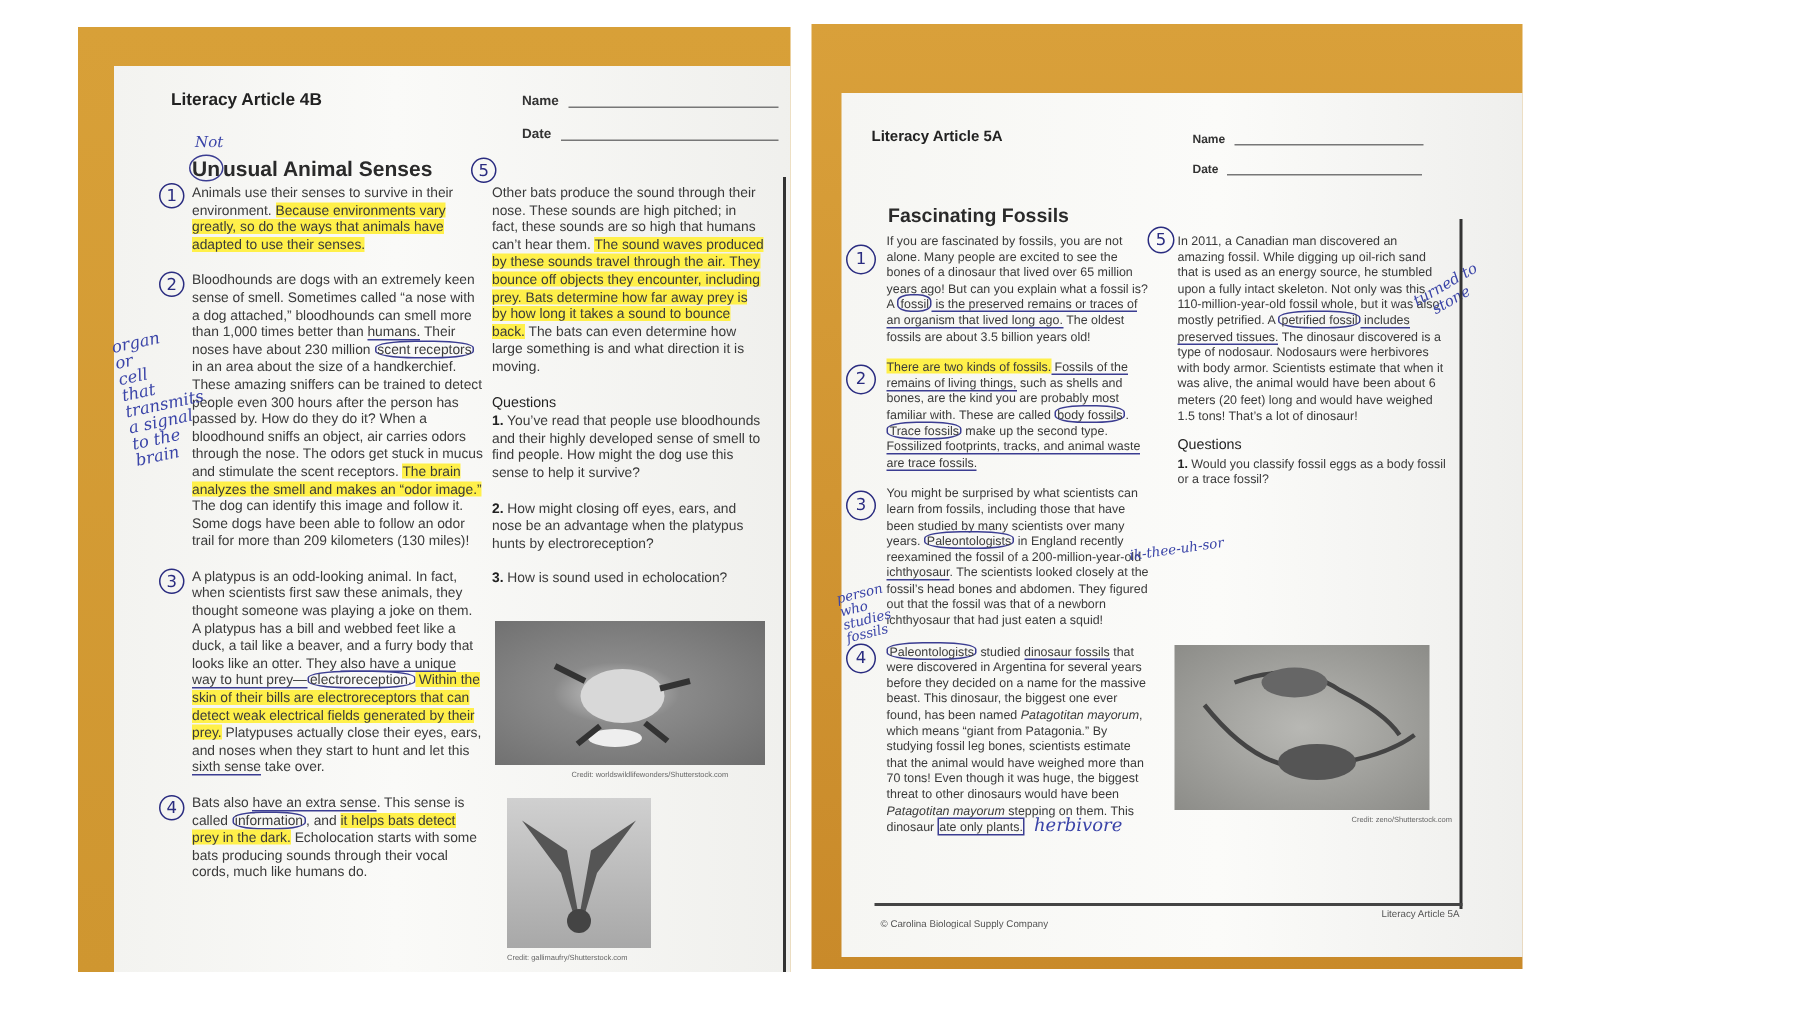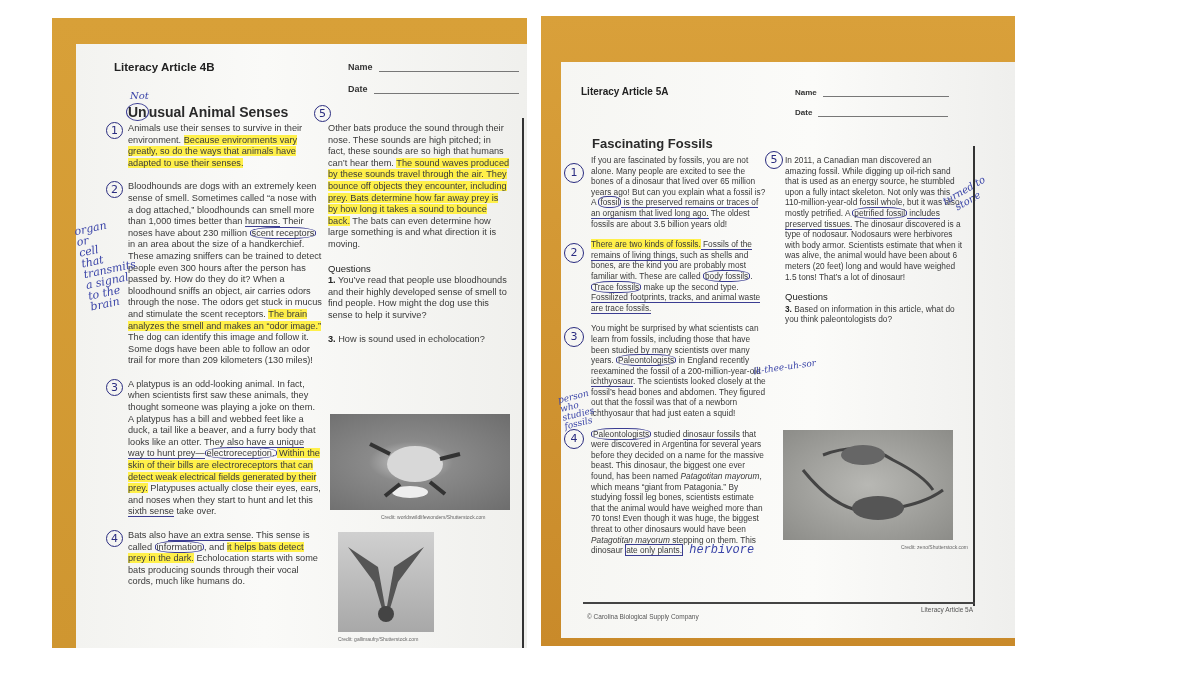--- a/index.html
+++ b/index.html
@@ -78,20 +78,21 @@
       <div>brain</div>
     </div>
 
     <div class="col" style="left:252px;top:79px;width:182px;">
       <div class="para">
         <span class="pnum" style="left:-14px;top:-18px;">5</span>
         <span>Other bats produce the sound through their nose. These sounds are high pitched; in fact, these sounds are so high that humans can’t hear them. </span><span class="hl">The sound waves produced by these sounds travel through the air. They bounce off objects they encounter, including prey. Bats determine how far away prey is by how long it takes a sound to bounce back.</span><span> The bats can even determine how large something is and what direction it is moving.</span>
       </div>
       <div class="qhead">Questions</div>
       <div class="q"><b>1.</b><span> You’ve read that people use bloodhounds and their highly developed sense of smell to find people. How might the dog use this sense to help it survive?</span></div>
+      <div class="q"><b>2.</b><span> How might closing off eyes, ears, and nose be an advantage when the platypus hunts by electroreception?</span></div>
       <div class="q"><b>3.</b><span> How is sound used in echolocation?</span></div>
     </div>
 
     <div class="pic" style="left:254px;top:370px;width:180px;height:96px;background:radial-gradient(ellipse at 45% 50%,#cfcfcf 0%,#8a8a8a 30%,#6d6d6d 100%);">
       <svg width="180" height="96">
           <ellipse cx="85" cy="50" rx="28" ry="18" fill="#d8d8d8"></ellipse>
           <ellipse cx="80" cy="78" rx="18" ry="6" fill="#eee"></ellipse>
           <path d="M60 40 L40 30 M110 45 L130 40 M70 70 L55 82 M100 68 L115 80" stroke="#333" stroke-width="4"></path>
         </svg>
     </div>
@@ -129,39 +130,39 @@
         <span class="pnum" style="left:-27px;top:4px;width:18px;height:18px;line-height:18px;">2</span>
         <span class="hl">There are two kinds of fossils.</span><span class="ul"> Fossils of the remains of living things,</span><span> such as shells and bones, are the kind you are probably most familiar with. These are called </span><span class="circ">body fossils</span><span>. </span><span class="circ">Trace fossils</span><span> make up the second type. </span><span class="ul">Fossilized footprints, tracks, and animal waste are trace fossils.</span>
       </div>
       <div class="para" style="margin-bottom:10px;">
         <span class="pnum" style="left:-27px;top:4px;width:18px;height:18px;line-height:18px;">3</span>
         <span>You might be surprised by what scientists can learn from fossils, including those that have been studied by many scientists over many years. </span><span class="circ">Paleontologists</span><span> in England recently reexamined the fossil of a 200-million-year-old </span><span class="ul">ichthyosaur</span><span>. The scientists looked closely at the fossil’s head bones and abdomen. They figured out that the fossil was that of a newborn ichthyosaur that had just eaten a squid!</span>
       </div>
       <div class="para">
         <span class="pnum" style="left:-27px;top:0px;width:18px;height:18px;line-height:18px;">4</span>
         <span class="circ">Paleontologists</span><span> studied </span><span class="ul">dinosaur fossils</span><span> that were discovered in Argentina for several years before they decided on a name for the massive beast. This dinosaur, the biggest one ever found, has been named </span><i>Patagotitan mayorum</i><span>, which means “giant from Patagonia.” By studying fossil leg bones, scientists estimate that the animal would have weighed more than 70 tons! Even though it was huge, the biggest threat to other dinosaurs would have been </span><i>Patagotitan mayorum</i><span> stepping on them. This dinosaur </span><span style="border:1px solid #3b3d92;">ate only plants.</span>
-        <span class="hand" style="position:relative;font-size:12px;margin-left:4px;font-family:Liberation Mono, monospace;">herbivore</span>
+        <span class="hand" style="position:relative;font-size:12px;margin-left:4px;">herbivore</span>
       </div>
     </div>
 
     <div class="hand" style="left:0px;top:330px;font-size:9px;line-height:9px;transform:rotate(-14deg);">
       <div>person</div>
       <div>who</div>
       <div>studies</div>
       <div>fossils</div>
     </div>
     <div class="hand" style="left:192px;top:300px;font-size:9px;transform:rotate(-8deg);">ik-thee-uh-sor</div>
 
     <div class="col" style="left:224px;top:93px;width:180px;font-size:8.3px;line-height:10.6px;">
       <div class="para" style="margin-bottom:10px;">
         <span class="pnum" style="left:-20px;top:-4px;width:16px;height:16px;line-height:16px;">5</span>
         <span>In 2011, a Canadian man discovered an amazing fossil. While digging up oil-rich sand that is used as an energy source, he stumbled upon a fully intact skeleton. Not only was this 110-million-year-old fossil whole, but it was also mostly petrified. A </span><span class="circ">petrified fossil</span><span class="ul"> includes preserved tissues.</span><span> The dinosaur discovered is a type of nodosaur. Nodosaurs were herbivores with body armor. Scientists estimate that when it was alive, the animal would have been about 6 meters (20 feet) long and would have weighed 1.5 tons! That’s a lot of dinosaur!</span>
       </div>
       <div class="qhead">Questions</div>
-      <div class="q"><b>3.</b><span> Based on information in this article, what do you think paleontologists do?</span></div>
+      <div class="q" style="margin-bottom:9px;"><b>1.</b><span> Would you classify fossil eggs as a body fossil or a trace fossil?</span></div>
     </div>
 
     <div class="hand" style="left:382px;top:122px;font-size:10px;transform:rotate(-30deg);">
       <div>turned to</div>
       <div style="margin-left:8px;">stone</div>
     </div>
 
     <div class="pic" style="left:222px;top:368px;width:170px;height:110px;background:radial-gradient(ellipse at 50% 50%,#b8b8b4 0%,#8c8c88 100%);">
       <svg width="170" height="110">
           <path d="M40 25 Q80 10 110 30 Q140 45 150 60" stroke="#444" stroke-width="3" fill="none"></path>

